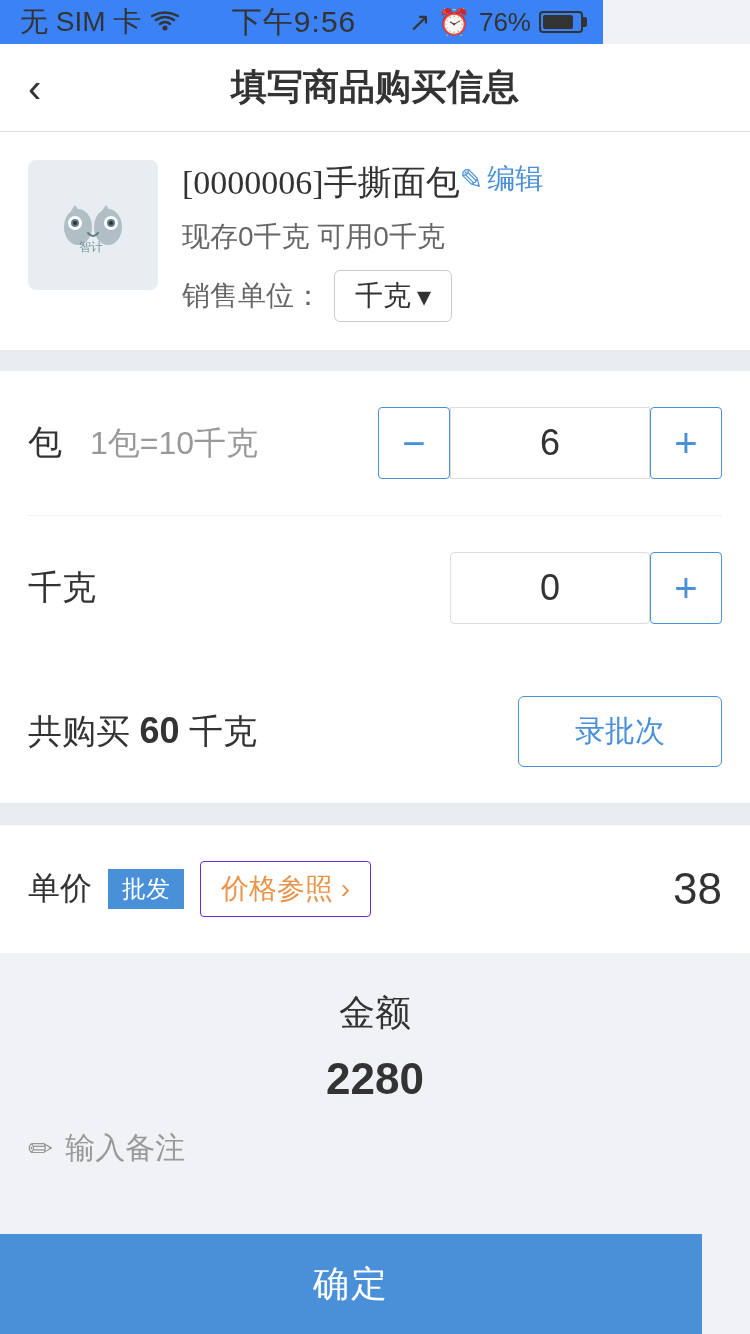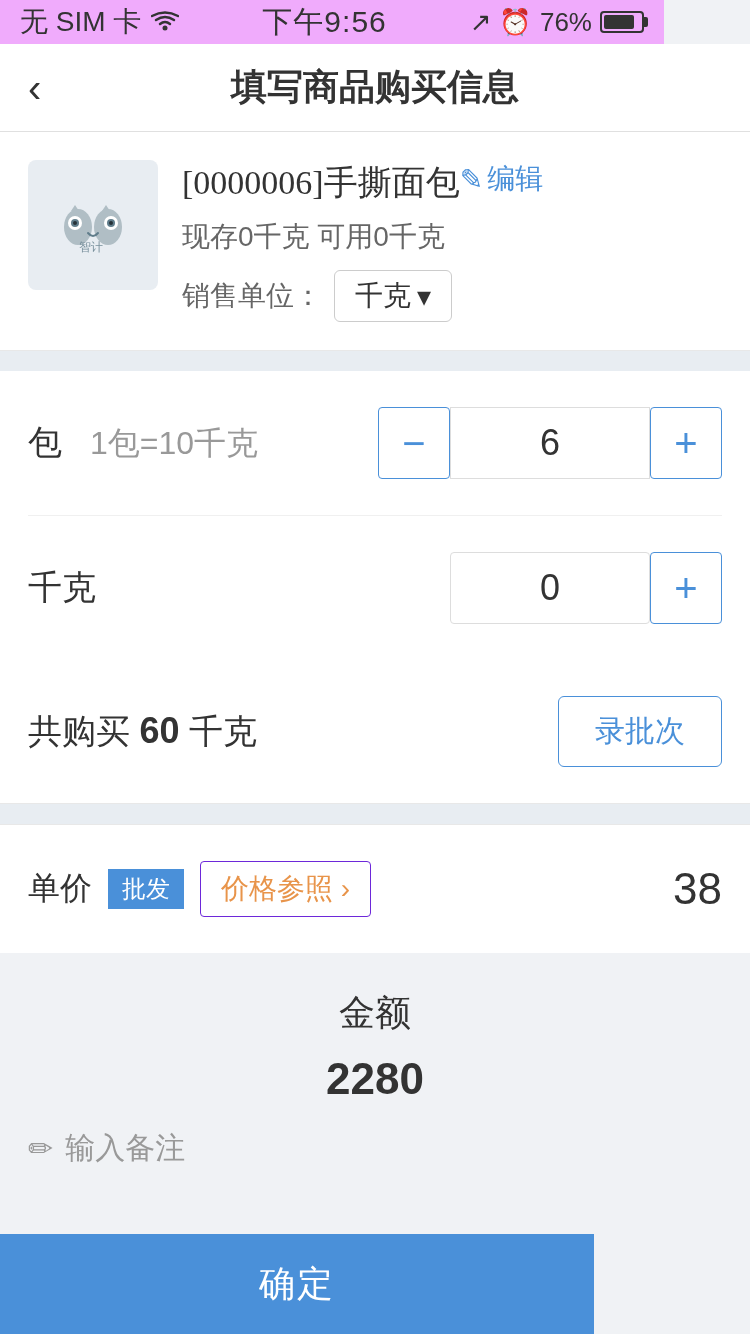--- a/index.html
+++ b/index.html
@@ -8,23 +8,23 @@
       width: 750px;
       min-height: 1334px;
       font-family: -apple-system, "PingFang SC", "Helvetica Neue", Arial, sans-serif;
       background: #f0f2f5;
       font-size: 32px;
       color: #333;
     }
 
     
     .status-bar {
-      width: 664px;
+      width: 603px;
       height: 44px;
-      background: #f0abfc;
+      background: #3b82f6;
       display: flex;
       align-items: center;
       justify-content: space-between;
       padding: 0 20px;
       font-size: 28px;
       color: #333;
     }
     .status-left {
       display: flex;
       align-items: center;
@@ -241,21 +241,21 @@
     }
     .total-highlight {
       color: #333;
       font-weight: 600;
       font-size: 36px;
     }
     .batch-btn {
       border: 1px solid #4a90d9;
       color: #4a90d9;
       background: #fff;
-      padding: 14px 36px;
+      padding: 14px 56px;
       font-size: 30px;
       border-radius: 6px;
       cursor: pointer;
     }
 
     
     .price-section {
       background: #fff;
       padding: 36px 28px;
       display: flex;
@@ -331,21 +331,21 @@
     .note-text {
       font-size: 30px;
       color: #999;
     }
 
     
     .confirm-bar {
       position: fixed;
       bottom: 0;
       left: 0;
-      width: 594px;
+      width: 702px;
       height: 100px;
       background: #4a90d9;
       display: flex;
       align-items: center;
       justify-content: center;
       cursor: pointer;
     }
     .confirm-text {
       font-size: 36px;
       color: #fff;

